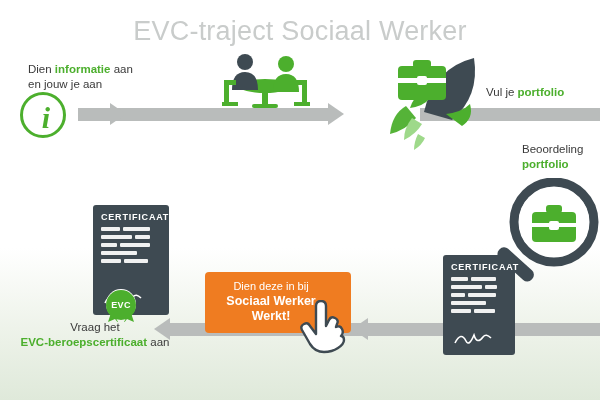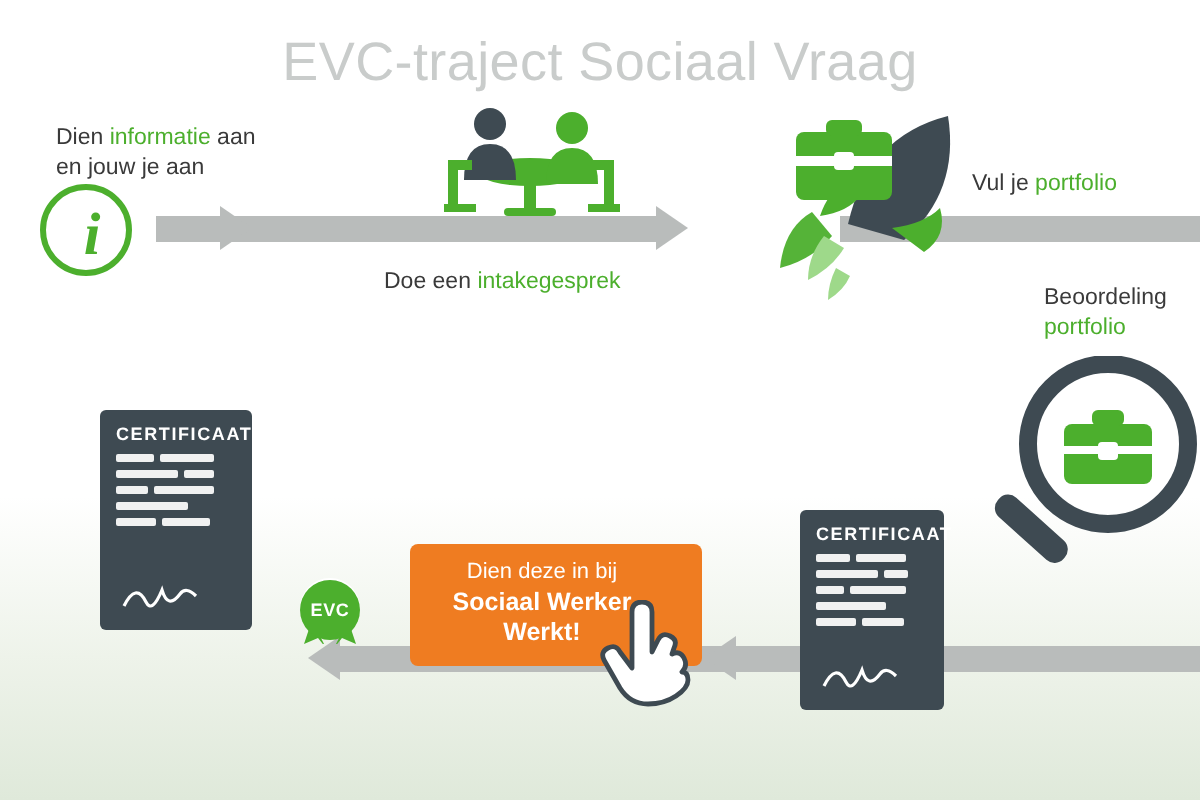--- a/index.html
+++ b/index.html
@@ -21,21 +21,21 @@
     white-space:nowrap;
   }
   
   .arrow-bar{position:absolute;background:#b9bcbb;height:13px;}
   .arrow-head{position:absolute;width:0;height:0;}
   .head-right{border-top:11px solid transparent;border-bottom:11px solid transparent;border-left:16px solid #b9bcbb;}
   .head-left{border-top:11px solid transparent;border-bottom:11px solid transparent;border-right:16px solid #b9bcbb;}
 
   
   .lbl{position:absolute;font-size:11.5px;color:#3a3a3a;line-height:15px;}
-  .green{color:#4caf2d;font-weight:400;}
+  .green{color:#4caf2d;font-weight:700;}
 
   
   .info-circle{
     position:absolute;width:46px;height:46px;border-radius:50%;
     background:#ffffff;border:3px solid #4caf2d;box-sizing:border-box;
   }
   .info-i{
     position:absolute;left:0;top:0;width:46px;height:46px;
     display:flex;align-items:center;justify-content:center;
     font-family:"Liberation Serif", serif;font-style:italic;font-weight:700;
@@ -48,46 +48,47 @@
     text-align:center;padding:7px 24px 9px 10px;box-sizing:border-box;
     font-size:11.5px;font-weight:700;line-height:15px;
   }
   .callout .l1{font-weight:400;font-size:11px;display:block;}
   .callout .l2{font-weight:700;font-size:12.5px;display:block;}
 
   
   .cert{
     position:absolute;background:#3e4a52;border-radius:3px;box-sizing:border-box;
     padding:7px 8px;
+    margin-left:43px;
   }
   .cert .cert-title{
     color:#ffffff;font-size:9px;font-weight:700;letter-spacing:.8px;
     text-align:center;margin-bottom:5px;
   }
   .cert .line{background:#ffffff;height:4px;margin-bottom:4px;border-radius:1px;opacity:.92;}
   .cert .row{display:flex;gap:3px;margin-bottom:4px;}
   .cert .row .line{margin-bottom:0;}
   .sig{position:absolute;left:10px;bottom:9px;width:40px;height:14px;}
 
   
-  .seal{position:absolute;width:34px;height:34px;margin-left:44px;}
+  .seal{position:absolute;width:34px;height:34px;}
   .seal .disc{
     position:absolute;left:2px;top:2px;width:30px;height:30px;border-radius:50%;
     background:#4caf2d;display:flex;align-items:center;justify-content:center;
     color:#ffffff;font-size:9px;font-weight:700;letter-spacing:.3px;
   }
 
   .sub{position:absolute;}
 </style>
 </head>
 <body>
 
 <div id="stage">
 
-  <div class="title">EVC-traject Sociaal Vraag</div>
+  <div class="title">EVC-traject Sociaal Werker</div>
 
   <div class="arrow-bar" style="left:78px;top:108px;width:250px;"></div>
   <div class="arrow-head head-right" style="left:110px;top:103px;"></div>
   <div class="arrow-head head-right" style="left:328px;top:103px;"></div>
   <div class="arrow-bar" style="left:420px;top:108px;width:180px;"></div>
 
   <div class="arrow-bar" style="left:170px;top:323px;width:430px;"></div>
   <div class="arrow-head head-left" style="left:154px;top:318px;"></div>
   <div class="arrow-head head-left" style="left:352px;top:318px;"></div>
 
@@ -112,23 +113,20 @@
     <rect x="14" y="30" width="12" height="5" fill="#4caf2d"></rect>
     <rect x="12" y="52" width="16" height="4" fill="#4caf2d"></rect>
 
     <circle cx="76" cy="14" r="8" fill="#4caf2d"></circle>
     <path d="M63 42 q0 -18 13 -18 q13 0 13 18 z" fill="#4caf2d"></path>
 
     <rect x="92" y="30" width="5" height="26" fill="#4caf2d"></rect>
     <rect x="85" y="30" width="12" height="5" fill="#4caf2d"></rect>
     <rect x="84" y="52" width="16" height="4" fill="#4caf2d"></rect>
   </svg>
-  <div class="lbl" style="left:192px;top:134px;width:160px;">
-    <span>Doe een </span><span class="green">intakegesprek</span>
-  </div>
 
   <svg class="sub" style="left:388px;top:52px;" width="104" height="104" viewBox="0 0 104 104">
 
     <path d="M18 54 q-14 8 -16 28 q16 -4 26 -16 z" fill="#4caf2d" opacity="0.95"></path>
     <path d="M24 66 q-8 10 -8 22 q12 -6 18 -16 z" fill="#9ed98a"></path>
     <path d="M30 82 q-4 8 -4 16 q8 -5 11 -12 z" fill="#9ed98a"></path>
 
     <path d="M36 60 q10 -44 50 -54 q6 38 -22 62 z" fill="#3e4a52"></path>
 
     <path d="M58 62 q16 -2 24 -10 q4 14 -8 22 z" fill="#4caf2d"></path>
@@ -220,14 +218,18 @@
     </svg>
   </div>
   <div class="seal" style="left:104px;top:288px;">
     <svg width="34" height="34" viewBox="0 0 34 34">
       <path d="M8 22 l-4 12 l7 -3 l4 5 z" fill="#4caf2d"></path>
       <path d="M26 22 l4 12 l-7 -3 l-4 5 z" fill="#4caf2d"></path>
       <circle cx="17" cy="16" r="15" fill="#ffffff"></circle>
     </svg>
     <div class="disc">EVC</div>
   </div>
+  <div class="lbl" style="left:0px;top:320px;width:190px;text-align:center;">
+    <span>Vraag het </span><br>
+    <span class="green">EVC-beroepscertificaat</span><span> aan</span>
+  </div>
 
 </div>
 
 </body></html>

